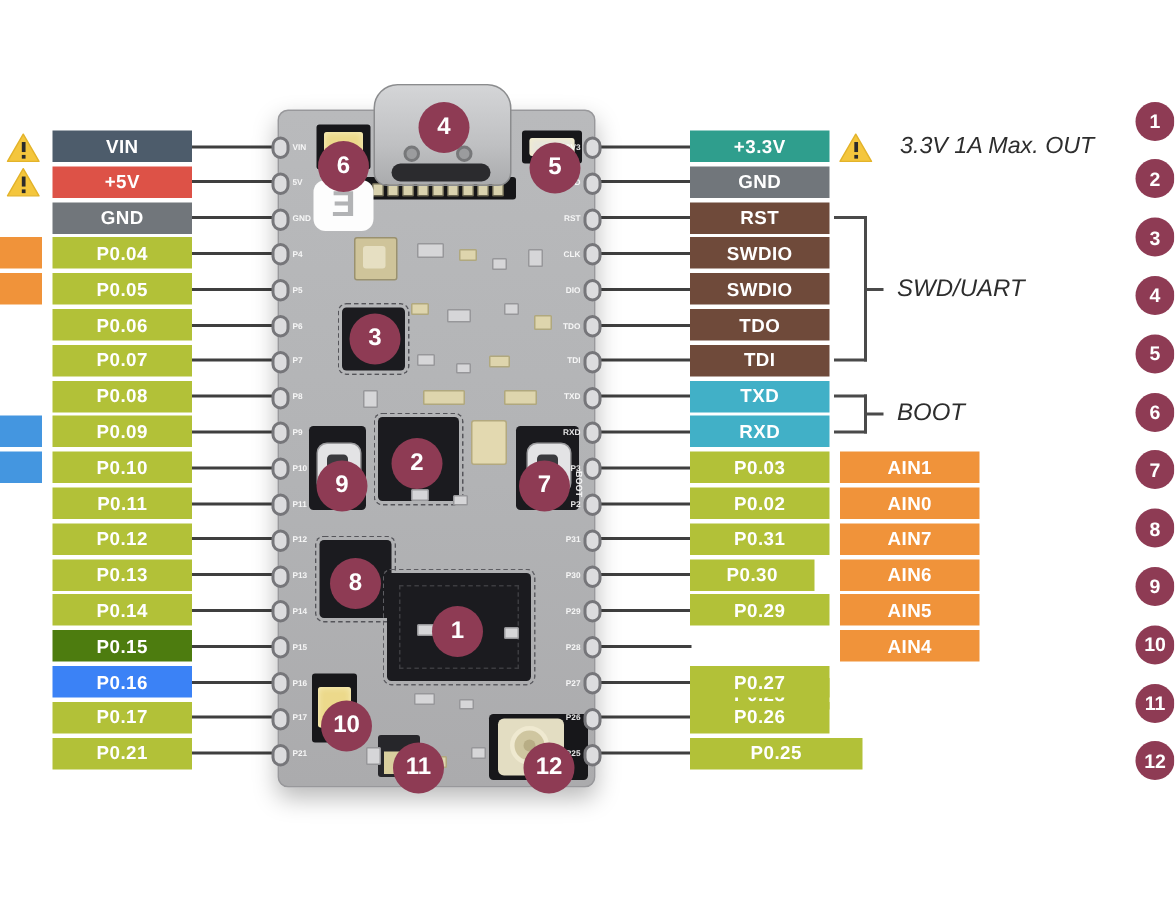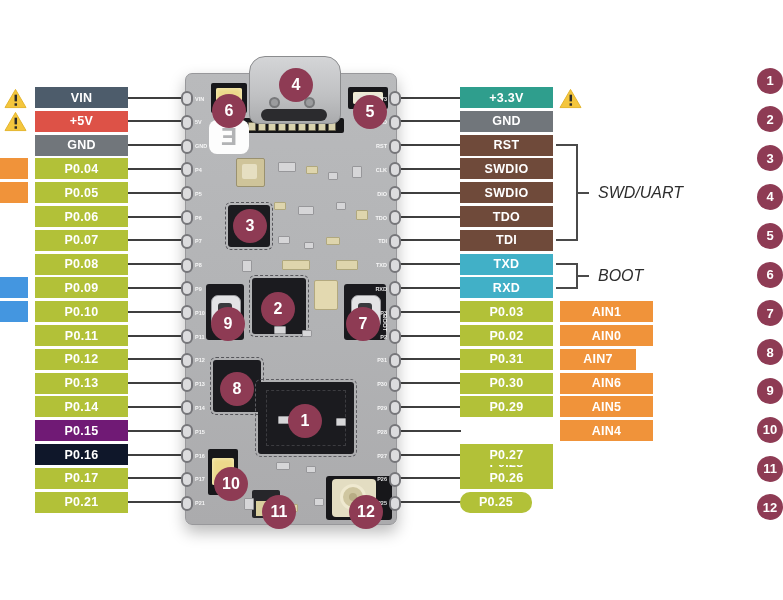--- a/index.html
+++ b/index.html
@@ -100,22 +100,22 @@
       <div class="pinbox" style="left: 35px; top: 229.8px; width: 93px; background: rgb(178, 193, 56);">P0.07</div>
       <div class="pinbox" style="left: 35px; top: 253.6px; width: 93px; background: rgb(178, 193, 56);">P0.08</div>
       <div class="pinbox" style="left: 35px; top: 277.4px; width: 93px; background: rgb(178, 193, 56);">P0.09</div>
       <div class="edgeblock" style="left: 0px; top: 277.4px; background: rgb(68, 150, 224);"></div>
       <div class="pinbox" style="left: 35px; top: 301.2px; width: 93px; background: rgb(178, 193, 56);">P0.10</div>
       <div class="edgeblock" style="left: 0px; top: 301.2px; background: rgb(68, 150, 224);"></div>
       <div class="pinbox" style="left: 35px; top: 325px; width: 93px; background: rgb(178, 193, 56);">P0.11</div>
       <div class="pinbox" style="left: 35px; top: 348.8px; width: 93px; background: rgb(178, 193, 56);">P0.12</div>
       <div class="pinbox" style="left: 35px; top: 372.6px; width: 93px; background: rgb(178, 193, 56);">P0.13</div>
       <div class="pinbox" style="left: 35px; top: 396.4px; width: 93px; background: rgb(178, 193, 56);">P0.14</div>
-      <div class="pinbox" style="left: 35px; top: 420.2px; width: 93px; background: #701a75;">P0.15</div>
-      <div class="pinbox" style="left: 35px; top: 444px; width: 93px; background: #0f172a;">P0.16</div>
+      <div class="pinbox" style="left: 35px; top: 420.2px; width: 93px; background: #4d7c0f;">P0.15</div>
+      <div class="pinbox" style="left: 35px; top: 444px; width: 93px; background: #3b82f6;">P0.16</div>
       <div class="pinbox" style="left: 35px; top: 467.8px; width: 93px; background: rgb(178, 193, 56);">P0.17</div>
       <div class="pinbox" style="left: 35px; top: 491.6px; width: 93px; background: rgb(178, 193, 56);">P0.21</div>
     </div>
   <div id="right-col">
       <div class="pinbox" style="left: 460px; top: 87px; width: 93px; background: rgb(47, 158, 141);">+3.3V</div>
       <div class="warn" style="left: 559px; top: 87.5px;"><svg width="23" height="21" viewBox="0 0 24 22">
           <path d="M12 1.5 L23 20.5 H1 Z" fill="#f4c63d" stroke="#e3b32a" stroke-width="1" stroke-linejoin="round"></path>
           <rect x="11" y="7" width="2.6" height="7" fill="#2b2b2b"></rect>
           <rect x="11" y="16" width="2.6" height="2.6" fill="#2b2b2b"></rect>
         </svg></div>
@@ -123,48 +123,49 @@
       <div class="pinbox" style="left: 460px; top: 134.6px; width: 93px; background: rgb(111, 74, 58);">RST</div>
       <div class="pinbox" style="left: 460px; top: 158.4px; width: 93px; background: rgb(111, 74, 58);">SWDIO</div>
       <div class="pinbox" style="left: 460px; top: 182.2px; width: 93px; background: rgb(111, 74, 58);">SWDIO</div>
       <div class="pinbox" style="left: 460px; top: 206px; width: 93px; background: rgb(111, 74, 58);">TDO</div>
       <div class="pinbox" style="left: 460px; top: 229.8px; width: 93px; background: rgb(111, 74, 58);">TDI</div>
       <div class="pinbox" style="left: 460px; top: 253.6px; width: 93px; background: rgb(65, 176, 199);">TXD</div>
       <div class="pinbox" style="left: 460px; top: 277.4px; width: 93px; background: rgb(65, 176, 199);">RXD</div>
       <div class="pinbox" style="left: 460px; top: 301.2px; width: 93px; background: rgb(178, 193, 56);">P0.03</div>
       <div class="pinbox" style="left: 460px; top: 325px; width: 93px; background: rgb(178, 193, 56);">P0.02</div>
       <div class="pinbox" style="left: 460px; top: 348.8px; width: 93px; background: rgb(178, 193, 56);">P0.31</div>
-      <div class="pinbox" style="left: 460px; top: 372.6px; width: 93px; background: rgb(178, 193, 56);">P0.30</div>
+      <div class="pinbox" style="left: 460px; top: 372.6px; width: 83px; background: rgb(178, 193, 56);">P0.30</div>
       <div class="pinbox" style="left: 460px; top: 396.4px; width: 93px; background: rgb(178, 193, 56);">P0.29</div>
       <div class="pinbox" style="left: 460px; top: 420.2px; width: 93px; background: rgb(178, 193, 56); margin-top: 32px;">P0.28</div>
       <div class="pinbox" style="left: 460px; top: 444px; width: 93px; background: rgb(178, 193, 56);">P0.27</div>
       <div class="pinbox" style="left: 460px; top: 467.8px; width: 93px; background: rgb(178, 193, 56);">P0.26</div>
-      <div class="pinbox" style="left: 460px; top: 491.6px; width: 72px; background: rgb(178, 193, 56); border-radius: 10px;">P0.25</div>
+      <div class="pinbox" style="left: 460px; top: 491.6px; width: 115px; background: rgb(178, 193, 56);">P0.25</div>
     </div>
   <div id="ain-col">
       <div class="pinbox" style="left: 560px; top: 301.2px; width: 93px; background: rgb(240, 147, 58);">AIN1</div>
       <div class="pinbox" style="left: 560px; top: 325px; width: 93px; background: rgb(240, 147, 58);">AIN0</div>
-      <div class="pinbox" style="left: 560px; top: 348.8px; width: 76px; background: rgb(240, 147, 58);">AIN7</div>
+      <div class="pinbox" style="left: 560px; top: 348.8px; width: 93px; background: rgb(240, 147, 58);">AIN7</div>
       <div class="pinbox" style="left: 560px; top: 372.6px; width: 93px; background: rgb(240, 147, 58);">AIN6</div>
       <div class="pinbox" style="left: 560px; top: 396.4px; width: 93px; background: rgb(240, 147, 58);">AIN5</div>
       <div class="pinbox" style="left: 560px; top: 420.2px; width: 93px; background: rgb(240, 147, 58);">AIN4</div>
     </div>
 
   <div class="btick" style="left:556px;top:144px;width:22px;height:2px;"></div>
   <div class="btick" style="left:576px;top:144px;width:2px;height:97px;"></div>
   <div class="btick" style="left:556px;top:239px;width:22px;height:2px;"></div>
   <div class="btick" style="left:576px;top:192px;width:13px;height:2px;"></div>
   <div class="annot" style="left:598px;top:182px;font-size:16px;">SWD/UART</div>
 
   <div class="btick" style="left:556px;top:263px;width:22px;height:2px;"></div>
   <div class="btick" style="left:576px;top:263px;width:2px;height:26px;"></div>
   <div class="btick" style="left:556px;top:287px;width:22px;height:2px;"></div>
   <div class="btick" style="left:576px;top:275px;width:13px;height:2px;"></div>
   <div class="annot" style="left:598px;top:265px;font-size:16px;">BOOT</div>
 
+  <div class="annot" style="left:600px;top:87px;">3.3V 1A Max. OUT</div>
 
   <div id="board">
 
     <div style="position:absolute;left:57px;top:44px;width:101px;height:15px;background:#161618;border-radius:2px;"></div>
     <div id="flange-dots">
         <div class="passive" style="left: 62px; top: 48px; width: 6px; height: 7px; background: rgb(217, 210, 174); border: 1px solid rgb(107, 102, 80);"></div>
         <div class="passive" style="left: 72px; top: 48px; width: 6px; height: 7px; background: rgb(217, 210, 174); border: 1px solid rgb(107, 102, 80);"></div>
         <div class="passive" style="left: 82px; top: 48px; width: 6px; height: 7px; background: rgb(217, 210, 174); border: 1px solid rgb(107, 102, 80);"></div>
         <div class="passive" style="left: 92px; top: 48px; width: 6px; height: 7px; background: rgb(217, 210, 174); border: 1px solid rgb(107, 102, 80);"></div>
         <div class="passive" style="left: 102px; top: 48px; width: 6px; height: 7px; background: rgb(217, 210, 174); border: 1px solid rgb(107, 102, 80);"></div>

